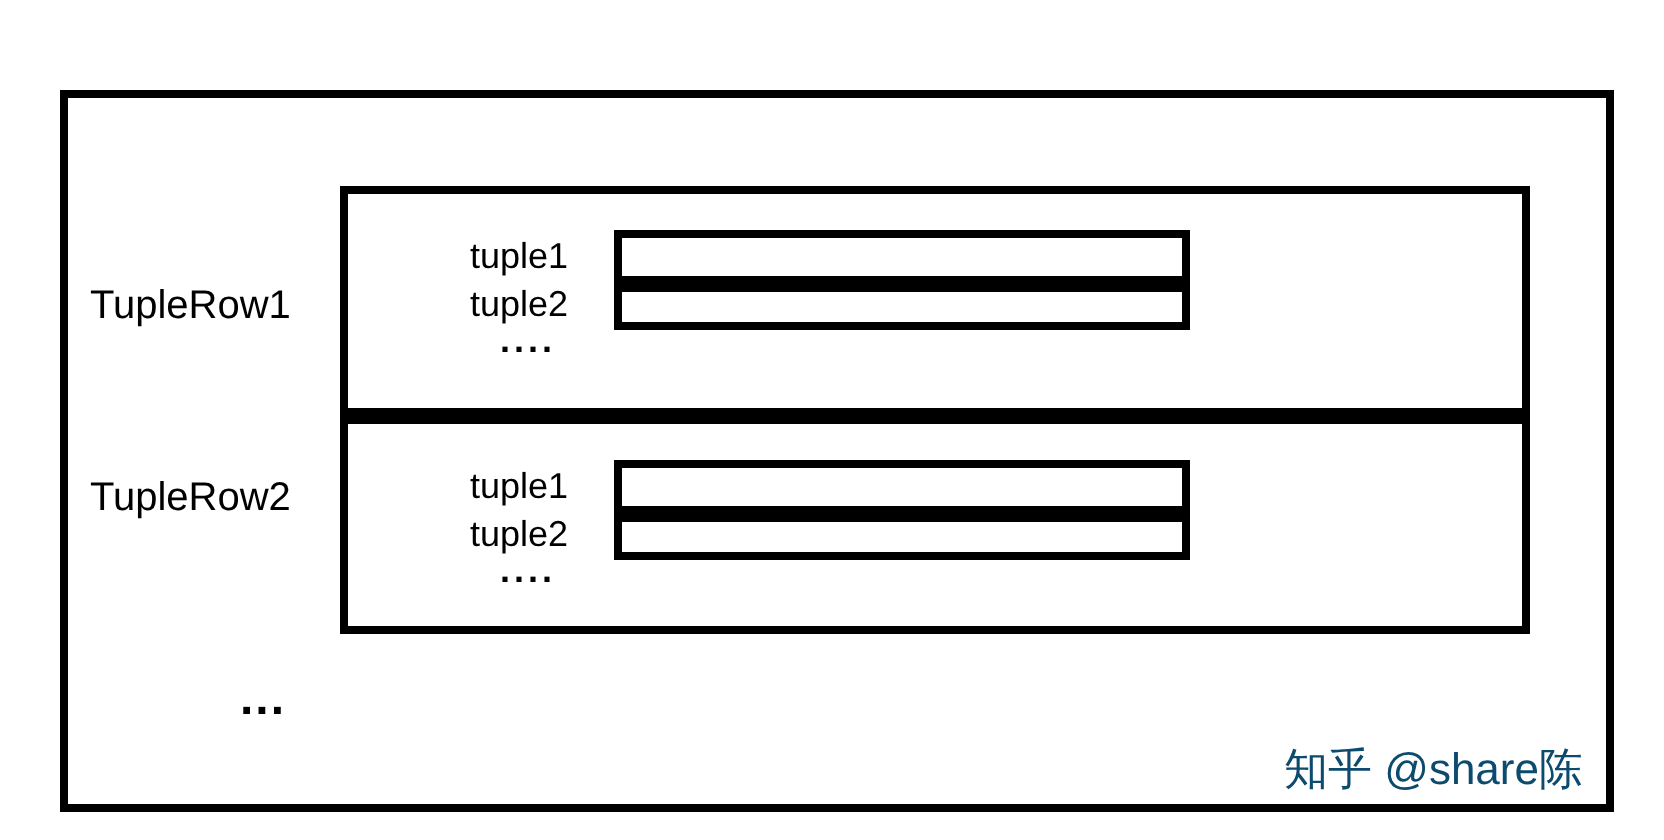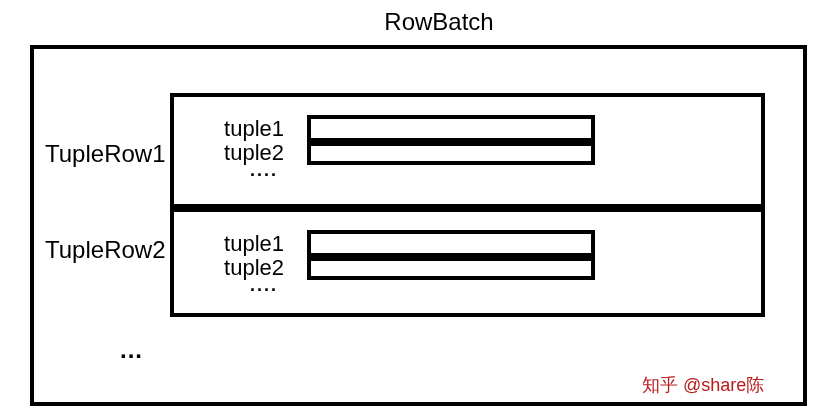--- a/index.html
+++ b/index.html
@@ -32,42 +32,42 @@
     width: 777px;
     height: 361px;
     border: 4px solid #000000;
     box-sizing: border-box;
     background: #ffffff;
   }
   .row-label {
     position: absolute;
     left: 11px;
     width: 124px;
-    font-size: 24px;
+    font-size: 20px;
     line-height: 25px;
     white-space: nowrap;
   }
   .row-label.r1 { top: 92px; }
   .row-label.r2 { top: 188px; }
   .inner-box {
     position: absolute;
     left: 136px;
     width: 595px;
     border: 4px solid #000000;
     box-sizing: border-box;
     background: #ffffff;
   }
   .inner-box.r1 { top: 44px;  height: 115px; }
   .inner-box.r2 { top: 159px; height: 109px; }
   .tuple-label {
     position: absolute;
     left: 34px;
     width: 76px;
     text-align: right;
-    font-size: 22px;
+    font-size: 18px;
     line-height: 19px;
     white-space: nowrap;
   }
   .tuple-label.t1 { top: 22px; }
   .tuple-label.t2 { top: 46px; }
   .tuple-rect {
     position: absolute;
     left: 133px;
     width: 288px;
     border: 4px solid #000000;
@@ -91,33 +91,32 @@
     top: 288px;
     font-size: 24px;
     font-weight: bold;
     letter-spacing: 1px;
     line-height: 26px;
   }
   .watermark {
     position: absolute;
     left: 642px;
     top: 373px;
-    font-size: 18px;
+    font-size: 22px;
     line-height: 24px;
-    color: #b91c1c;
+    color: #0c4a6e;
     text-shadow: 1px 1px 0 #ffffff;
     white-space: nowrap;
   }
 </style>
 </head>
 <body>
 
 <div class="stage">
 
-  <div class="title">RowBatch</div>
 
   <div class="outer-box">
 
     <div class="row-label r1">TupleRow1</div>
 
     <div class="row-label r2">TupleRow2</div>
 
     <div class="inner-box r1">
       <span class="tuple-label t1">tuple1</span>
       <div class="tuple-rect t1"></div>

